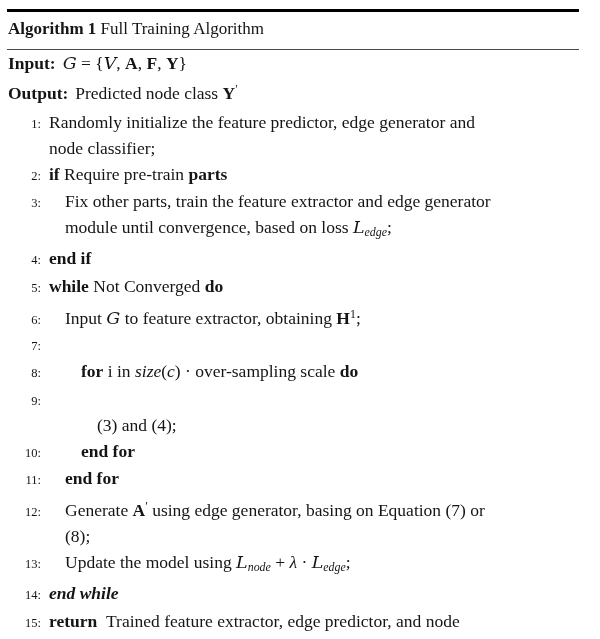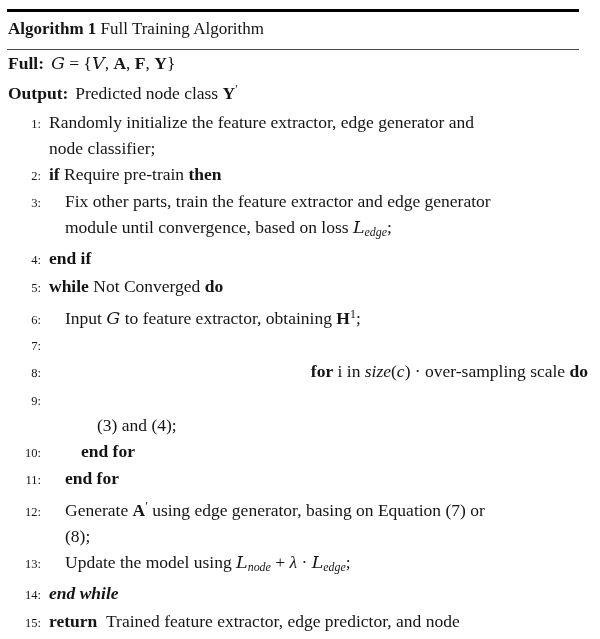--- a/index.html
+++ b/index.html
@@ -88,31 +88,31 @@
 <body>
 
 <div class="algo">
   <div class="rule rule-thick"></div>
   <div class="caption">
     <span class="label">Algorithm 1</span>
     <span>Full Training Algorithm</span>
   </div>
   <div class="rule rule-thin"></div>
   <div class="io-block" id="io-block">
-      <div class="io-line"><span class="io-prefix">Full:</span><span class="seg-cal">G</span><span class="seg-n"> = {</span><span class="seg-cal">V</span><span class="seg-n">, </span><span class="seg-b">A</span><span class="seg-n">, </span><span class="seg-b">F</span><span class="seg-n">, </span><span class="seg-b">Y</span><span class="seg-n">}</span></div>
+      <div class="io-line"><span class="io-prefix">Input:</span><span class="seg-cal">G</span><span class="seg-n"> = {</span><span class="seg-cal">V</span><span class="seg-n">, </span><span class="seg-b">A</span><span class="seg-n">, </span><span class="seg-b">F</span><span class="seg-n">, </span><span class="seg-b">Y</span><span class="seg-n">}</span></div>
       <div class="io-line"><span class="io-prefix">Output:</span><span class="seg-n">Predicted node class </span><span class="seg-b">Y</span><span class="seg-sup">′</span></div>
     </div>
   <div class="lines" id="algo-lines">
       <div class="algo-line">
         <span class="line-no">1:</span>
-        <span class="line-text" style="padding-left: 0px;"><span class="seg-n">Randomly initialize the feature extractor, edge generator and</span><br><span class="seg-n">node classifier;</span></span>
+        <span class="line-text" style="padding-left: 0px;"><span class="seg-n">Randomly initialize the feature predictor, edge generator and</span><br><span class="seg-n">node classifier;</span></span>
       </div>
       <div class="algo-line">
         <span class="line-no">2:</span>
-        <span class="line-text" style="padding-left: 0px;"><span class="seg-b">if</span><span class="seg-n"> Require pre-train </span><span class="seg-b">then</span></span>
+        <span class="line-text" style="padding-left: 0px;"><span class="seg-b">if</span><span class="seg-n"> Require pre-train </span><span class="seg-b">parts</span></span>
       </div>
       <div class="algo-line">
         <span class="line-no">3:</span>
         <span class="line-text" style="padding-left: 16px;"><span class="seg-n">Fix other parts, train the feature extractor and edge generator</span><br><span class="seg-n">module until convergence, based on loss </span><span class="seg-cal">L</span><span class="seg-sub">edge</span><span class="seg-n">;</span></span>
       </div>
       <div class="algo-line">
         <span class="line-no">4:</span>
         <span class="line-text" style="padding-left: 0px;"><span class="seg-b">end if</span></span>
       </div>
       <div class="algo-line">
@@ -121,21 +121,21 @@
       </div>
       <div class="algo-line">
         <span class="line-no">6:</span>
         <span class="line-text" style="padding-left: 16px;"><span class="seg-n">Input </span><span class="seg-cal">G</span><span class="seg-n"> to feature extractor, obtaining </span><span class="seg-b">H</span><span class="seg-sup">1</span><span class="seg-n">;</span></span>
       </div>
       <div class="algo-line">
         <span class="line-no">7:</span>
       </div>
       <div class="algo-line">
         <span class="line-no">8:</span>
-        <span class="line-text" style="padding-left: 32px; text-align: right;"><span class="seg-b">for</span><span class="seg-n"> i in </span><span class="seg-i">size</span><span class="seg-n">(</span><span class="seg-i">c</span><span class="seg-n">) · over-sampling scale </span><span class="seg-b">do</span></span>
+        <span class="line-text" style="padding-left: 32px;"><span class="seg-b">for</span><span class="seg-n"> i in </span><span class="seg-i">size</span><span class="seg-n">(</span><span class="seg-i">c</span><span class="seg-n">) · over-sampling scale </span><span class="seg-b">do</span></span>
       </div>
       <div class="algo-line">
         <span class="line-no">9:</span>
         <span class="line-text" style="padding-left: 48px;"><br><span class="seg-n">(3) and (4);</span></span>
       </div>
       <div class="algo-line">
         <span class="line-no">10:</span>
         <span class="line-text" style="padding-left: 32px;"><span class="seg-b">end for</span></span>
       </div>
       <div class="algo-line">

